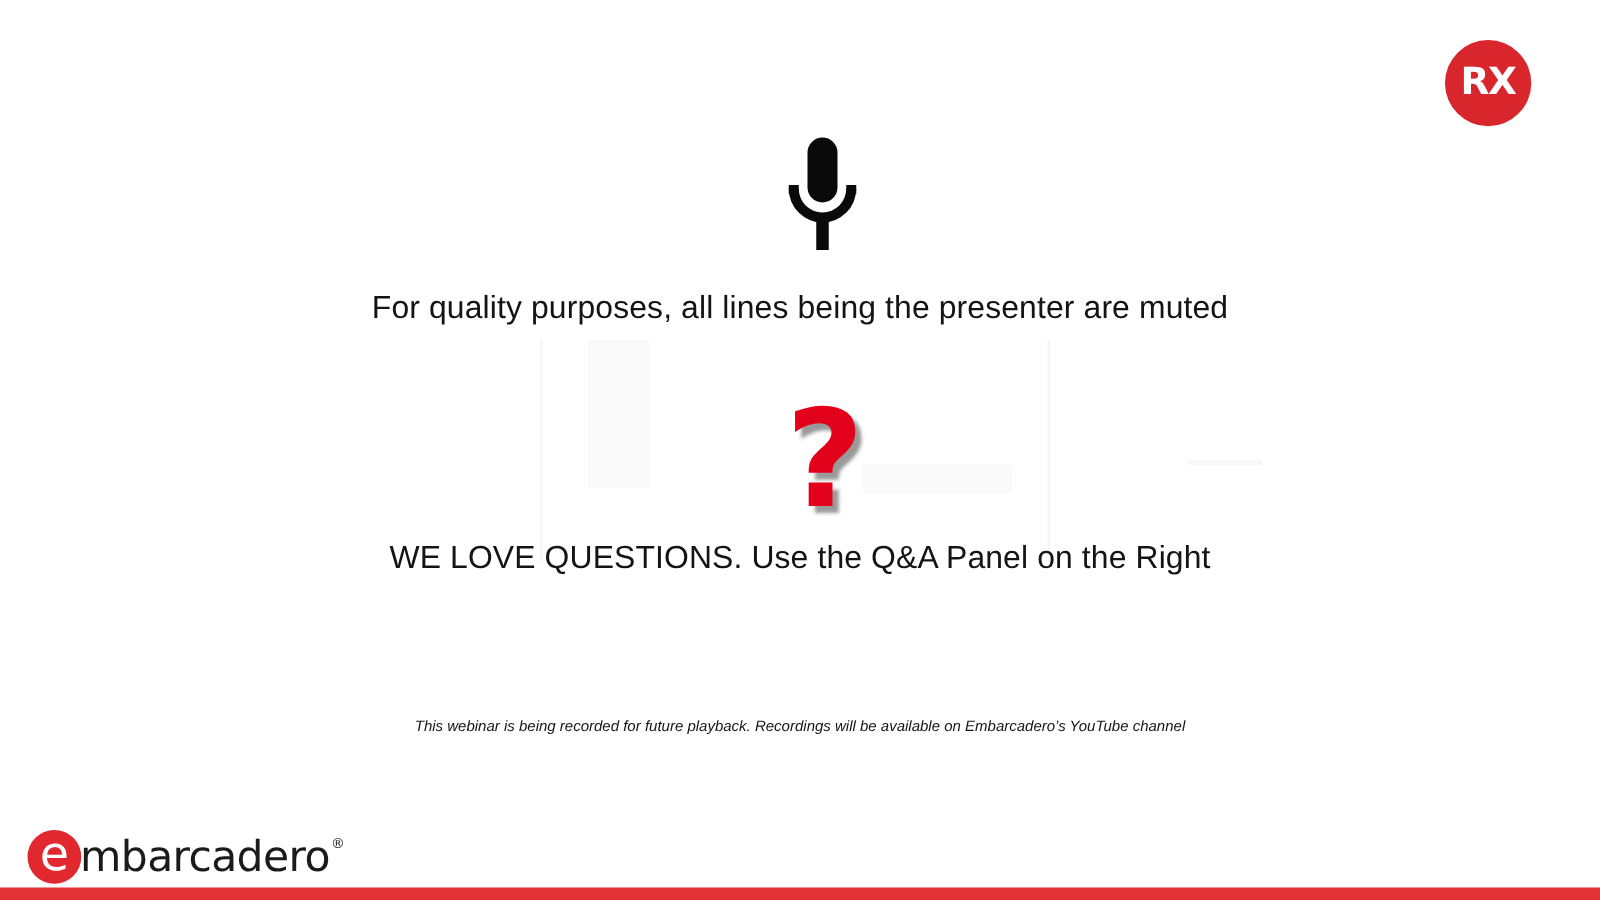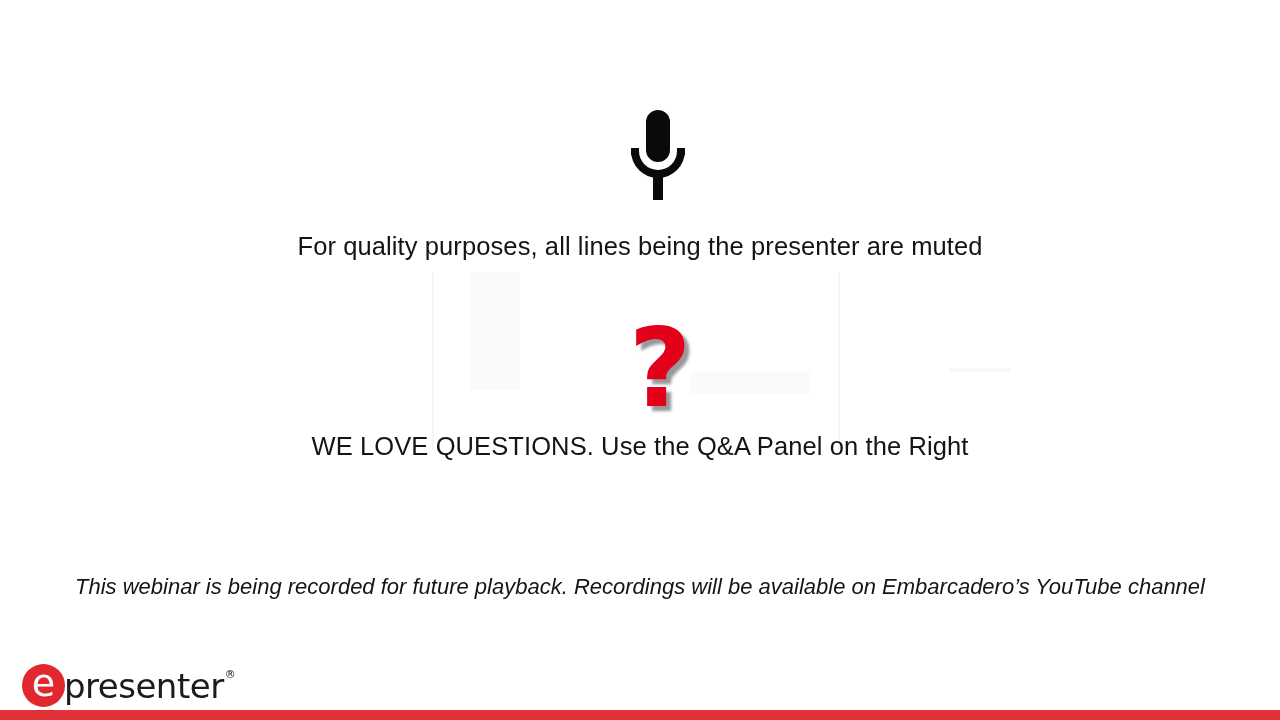--- a/index.html
+++ b/index.html
@@ -90,21 +90,21 @@
   }
   #line-muted     { top: 232px; }
   #line-questions { top: 432px; }
 
   #footer-note {
     position: absolute;
     left: 0;
     top: 574px;
     width: 1280px;
     text-align: center;
-    font-size: 22px;
+    font-size: 12px;
     font-style: italic;
     color: #151515;
   }
 
   
   #embarcadero-logo {
     position: absolute;
     left: 22px;
     top: 662px;
     height: 46px;
@@ -162,20 +162,23 @@
 <body>
 
 <div id="slide">
 
   <div class="ghost g1"></div>
   <div class="ghost g2"></div>
   <div class="ghost g3"></div>
   <div class="ghost g4"></div>
   <div class="ghost g5"></div>
 
+  <div id="rx-badge">
+    <span class="rx-text">RX</span>
+  </div>
 
   <div id="mic-icon">
     <svg viewBox="0 0 76 98" width="76" height="98" aria-hidden="true">
       <rect x="26" y="6" width="24" height="52" rx="12" ry="12" fill="#0a0a0a"></rect>
       <path d="M11 47 A27 27 0 0 0 65 47 L57 47 A19 19 0 0 1 19 47 Z" fill="#0a0a0a"></path>
       <rect x="11" y="44" width="8" height="7" fill="#0a0a0a"></rect>
       <rect x="57" y="44" width="8" height="7" fill="#0a0a0a"></rect>
       <rect x="33" y="72" width="10" height="24" fill="#0a0a0a"></rect>
     </svg>
   </div>
@@ -185,19 +188,19 @@
   <div id="question-mark">?</div>
 
   <div class="body-line" id="line-questions">WE LOVE QUESTIONS. Use the Q&amp;A Panel on the Right</div>
 
   <div id="footer-note">This webinar is being recorded for future playback. Recordings will be available on Embarcadero’s YouTube channel</div>
 
   <div id="embarcadero-logo">
     <span class="e-mark">
       <span class="e-glyph">e</span>
     </span>
-    <span class="wordmark">presenter</span>
+    <span class="wordmark">mbarcadero</span>
     <span class="reg-mark">®</span>
   </div>
 
   <div id="bottom-bar"></div>
 
 </div>
 
 </body></html>

